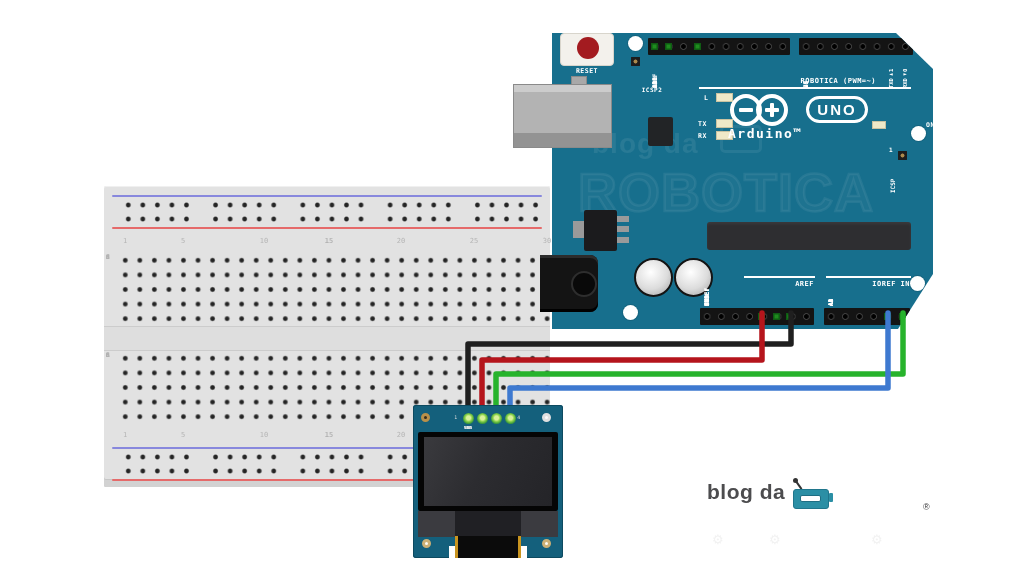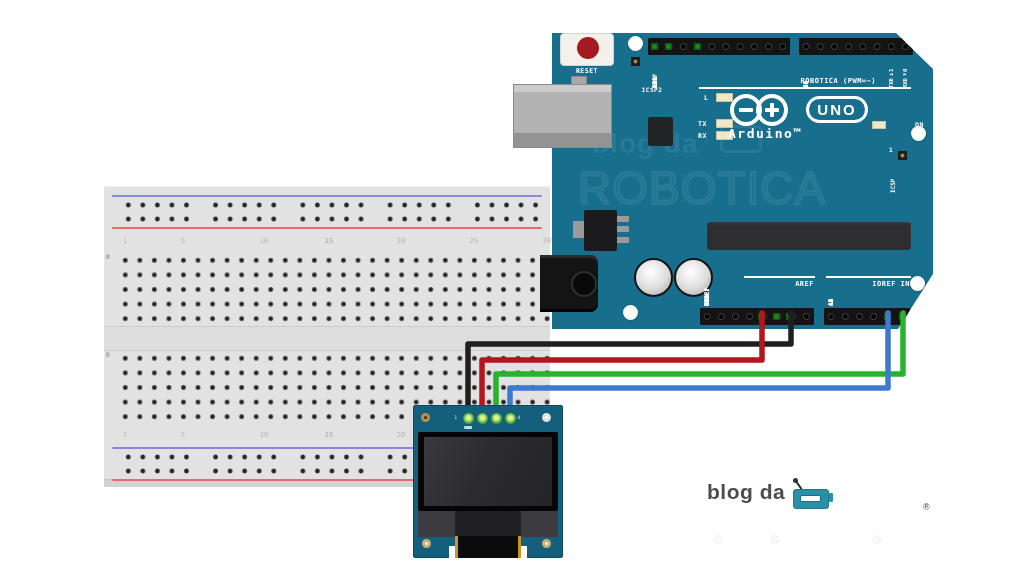--- a/index.html
+++ b/index.html
@@ -33,21 +33,21 @@
   .bb-letters{left:2px;width:10px;height:73px;display:flex;flex-direction:column;}
   .bb-letters span{position:static;flex:1;display:flex;align-items:center;justify-content:center;
     font-size:6px;color:#b0b0b0;}
 
   
   .arduino{left:552px;top:33px;width:381px;height:296px;background:#176f8d;
     clip-path:polygon(0 0, 344px 0, 381px 36px, 381px 241px, 346px 296px, 0 296px);}
   .wm1{left:40px;top:95px;font-family:"Liberation Sans",sans-serif;font-weight:bold;font-size:28px;
        color:rgba(255,255,255,0.08);letter-spacing:1px;}
   .wm-robot{left:168px;top:92px;width:42px;height:28px;border:3px solid rgba(255,255,255,0.07);border-radius:5px;}
-  .wm2{left:26px;top:128px;font-family:"Liberation Sans",sans-serif;font-weight:normal;font-size:46px;
+  .wm2{left:26px;top:128px;font-family:"Liberation Sans",sans-serif;font-weight:bold;font-size:54px;
        letter-spacing:1px;color:rgba(255,255,255,0.03);-webkit-text-stroke:2.5px rgba(255,255,255,0.065);}
   .mhole{width:15px;height:15px;border-radius:50%;background:#fff;box-shadow:0 0 0 1px rgba(0,0,0,0.10);}
   .hdr{height:17px;background-color:#141414;border-radius:1px;
     background-image:radial-gradient(circle at 50% 50%, #000 2px, #3d3d3d 2.6px 3.1px, #141414 3.7px);
     background-size:14.2px 100%;}
   .pin-green{width:7px;height:7px;background:#1f8c1f;box-shadow:inset 0 0 0 1.5px #0f5c13;}
   .vrow{display:flex;}
   .vrow span{position:static;display:block;width:14.2px;height:100%;writing-mode:vertical-rl;
     transform:rotate(180deg);line-height:14.2px;font-size:6px;font-weight:bold;color:#fff;}
   .vlabel{writing-mode:vertical-rl;transform:rotate(180deg);line-height:14px;
@@ -205,21 +205,21 @@
     </div>
     <div class="silk" style="left:73px;top:53px;width:54px;text-align:center;font-size:6px;">ICSP2</div>
 
     <div class="silk" style="left:152px;top:61px;font-size:6.5px;">L</div>
     <div class="led" style="left:164px;top:60px;width:17px;height:9px;"></div>
     <div class="silk" style="left:146px;top:87px;font-size:6.5px;">TX</div>
     <div class="led" style="left:164px;top:86px;width:17px;height:9px;"></div>
     <div class="silk" style="left:146px;top:99px;font-size:6.5px;">RX</div>
     <div class="led" style="left:164px;top:98px;width:17px;height:9px;"></div>
     <div class="led" style="left:320px;top:88px;width:14px;height:8px;"></div>
-    <div class="silk" style="left:330px;top:88px;font-size:6.5px;padding-left:33px;">ON</div>
+    <div class="silk" style="left:341px;top:88px;font-size:6.5px;padding-left:33px;">ON</div>
 
     <div style="left:96px;top:84px;width:25px;height:29px;background:#222426;border-radius:2px;"></div>
 
     <div class="logo-ring" style="left:178px;top:61px;"></div>
     <div class="logo-ring" style="left:204px;top:61px;"></div>
     <div class="bar" style="left:187px;top:74.75px;width:14px;height:4.5px;"></div>
     <div class="bar" style="left:213px;top:74.75px;width:14px;height:4.5px;"></div>
     <div class="bar" style="left:217.75px;top:70px;width:4.5px;height:14px;"></div>
     <div class="uno-oval">UNO</div>
     <div class="arduino-brand">Arduino™</div>

